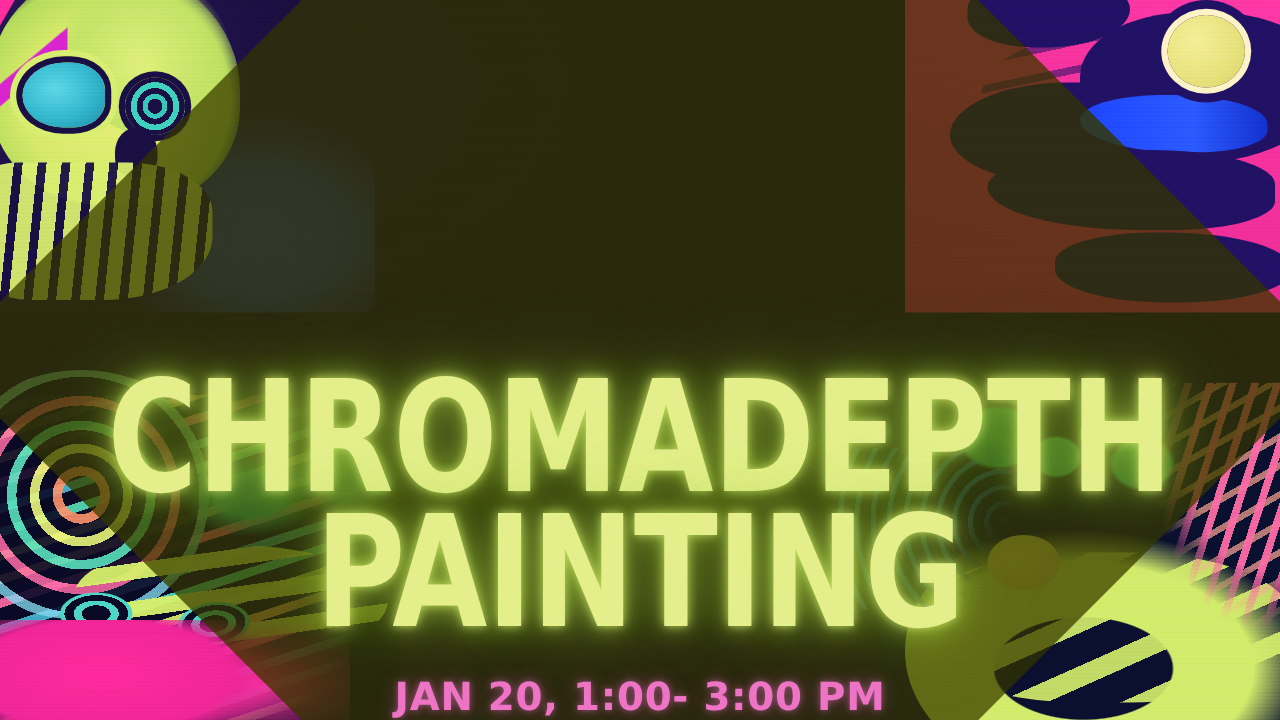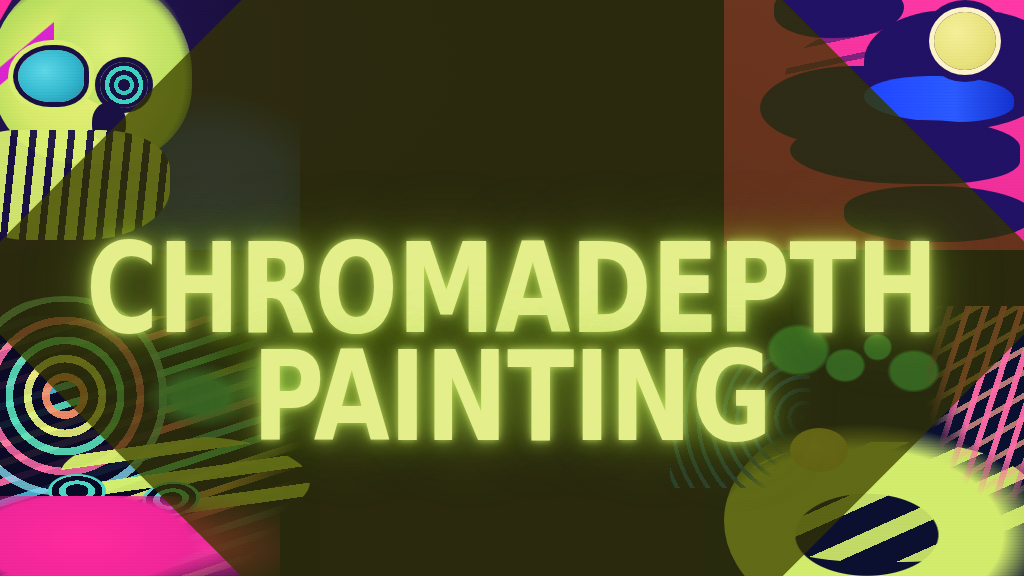--- a/index.html
+++ b/index.html
@@ -213,21 +213,21 @@
     left:50%;top:50%;
     width:790px;height:790px;
     transform:translate(-50%,-50%) rotate(45deg);
     background:rgba(108,112,20,0.34);
   }
 
   
   .content{
     position:absolute;inset:0;
     display:flex;flex-direction:column;
-    align-items:center;justify-content:center;
+    align-items:center;justify-content:flex-end;
     padding-top:112px;
     box-sizing:border-box;
   }
   .title{
     font-family:"DejaVu Sans Condensed","Liberation Sans Narrow","Liberation Sans",sans-serif;
     font-weight:700;
     font-size:124px;
     line-height:.87;
     letter-spacing:-0.5px;
     color:#e4ef8b;
@@ -308,15 +308,16 @@
   <div class="bg-grain"></div>
 
   <div class="diamond"></div>
   <div class="diamond-2"></div>
 
   <div class="content">
     <div class="title">
       <span>CHROMADEPTH</span>
       <span class="title-line-2">PAINTING</span>
     </div>
+    <div class="subtitle">JAN 20, 1:00- 3:00 PM</div>
   </div>
 
 </div>
 
 </body></html>

